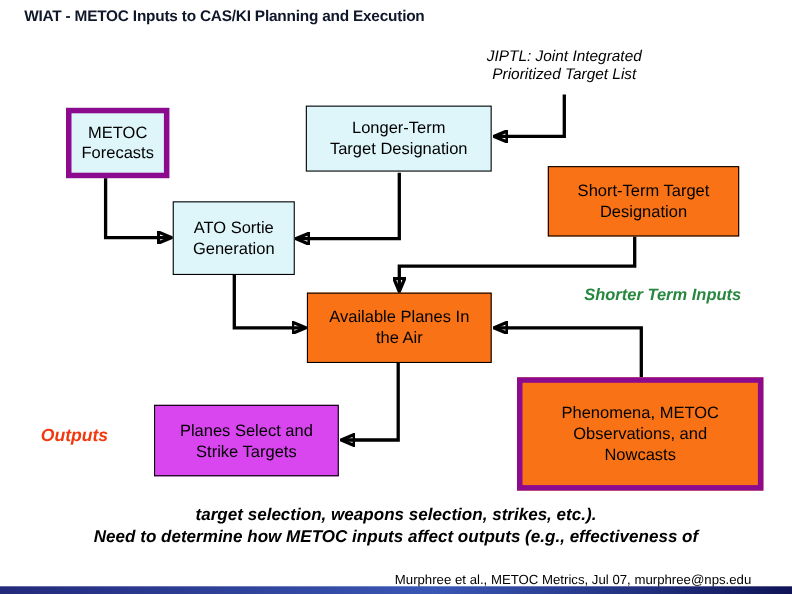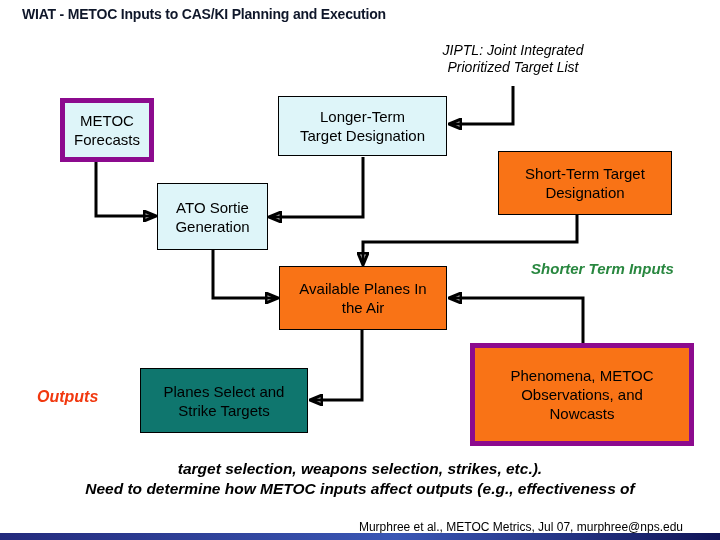--- a/index.html
+++ b/index.html
@@ -19,21 +19,21 @@
   .longer-label{left:105px;top:59px;width:210px;color:#33339B;}
   .shorter-label{left:500px;top:260px;width:205px;color:#28873F;}
   .outputs-label{left:37px;top:388px;width:90px;font-size:16px;color:#F1380F;text-align:left;}
   .box{
     position:absolute;box-sizing:border-box;display:flex;flex-direction:column;
     align-items:center;justify-content:center;text-align:center;
     font-size:15px;line-height:19px;border:1.5px solid #000;
   }
   .cyan{background:#DEF5F9;}
   .green{background:#f97316;}
-  .pink{background:#0f766e;}
+  .pink{background:#d946ef;}
   .hl{border:5px solid #8C0A8E;}
   .b-metoc{left:60px;top:98px;width:94px;height:64px;}
   .b-longer{left:278px;top:96px;width:169px;height:60px;}
   .b-short{left:498px;top:151px;width:174px;height:64px;}
   .b-ato{left:157px;top:183px;width:111px;height:67px;}
   .b-avail{left:279px;top:266px;width:168px;height:64px;}
   .b-select{left:140px;top:368px;width:168px;height:65px;}
   .b-realtime{left:470px;top:343px;width:224px;height:103px;}
   .arrows{position:absolute;left:0;top:0;width:720px;height:540px;pointer-events:none;}
   .arrows path{fill:none;stroke:#000;stroke-width:3;}

